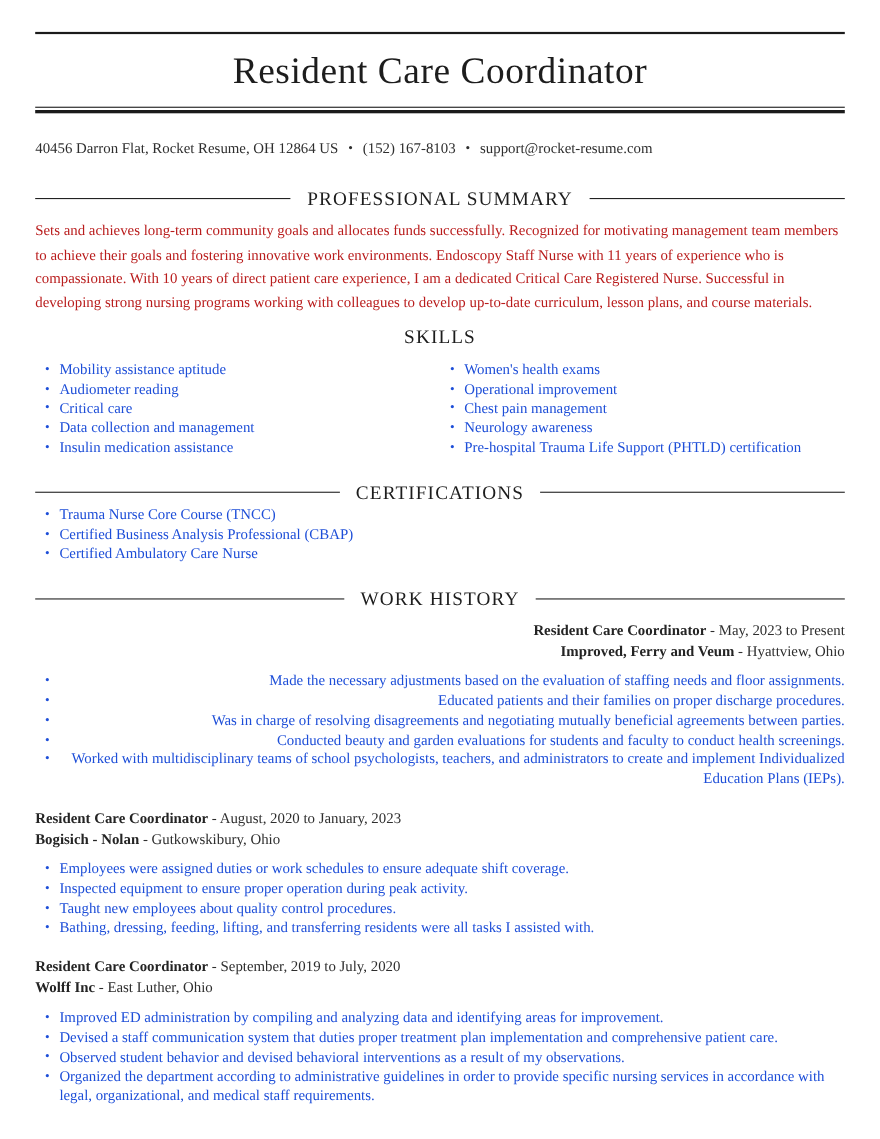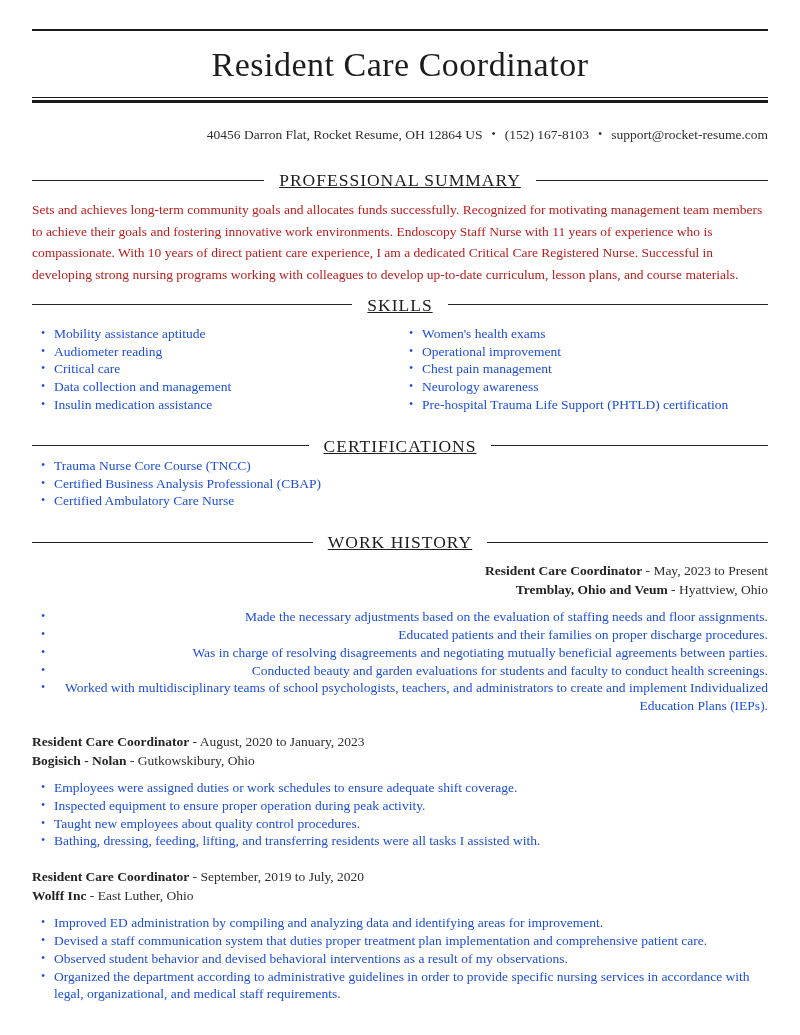--- a/index.html
+++ b/index.html
@@ -28,21 +28,21 @@
     line-height: 42px;
     letter-spacing: 0.5px;
   }
 
   .double-rule { height: 7px; }
   .double-rule .thin  { border-top: 1.5px solid #1b1b1b; }
   .double-rule .thick { border-top: 3px solid #1b1b1b; margin-top: 2px; }
 
   .contact-line {
     margin-top: 21px;
-    text-align: right;
+    text-align: left;
     font-size: 13.5px;
     color: #2e2e2e;
     line-height: 18px;
   }
   .contact-sep {
     display: inline-block;
     padding: 0 9px;
     font-size: 12px;
     vertical-align: 1px;
   }
@@ -56,25 +56,24 @@
     border-top: 1.5px solid #222222;
     height: 0;
   }
   .section-header .label {
     padding: 0 15px;
     font-size: 17.5px;
     letter-spacing: 1px;
     color: #1d1d1d;
     white-space: nowrap;
     line-height: 22px;
-    text-decoration: underline;
   }
 
   .sec-summary { margin-top: 25px; }
-  .sec-skills  { margin-top: 8px;  }
+  .sec-skills  { margin-top: 8px; flex-direction: column;  }
   .sec-certs   { margin-top: 21px; justify-content: space-between; }
   .sec-work    { margin-top: 21px; text-align: center; }
 
   .summary-text {
     margin-top: 8px;
     font-size: 13.5px;
     line-height: 21.7px;
     color: #b91c1c;
   }
 
@@ -182,21 +181,21 @@
     <div class="line"></div>
   </div>
 
   <div class="job first">
     <div class="job-line">
       <span class="strong">Resident Care Coordinator</span>
       <span>-</span>
       <span>May, 2023 to Present</span>
     </div>
     <div class="job-line">
-      <span class="strong">Tremblay, Ohio and Veum</span>
+      <span class="strong">Improved, Ferry and Veum</span>
       <span>-</span>
       <span>Hyattview, Ohio</span>
     </div>
     <ul class="dotted">
 
     <li>Made the necessary adjustments based on the evaluation of staffing needs and floor assignments.</li>
         <li>Educated patients and their families on proper discharge procedures.</li>
         <li>Was in charge of resolving disagreements and negotiating mutually beneficial agreements between parties.</li>
         <li>Conducted beauty and garden evaluations for students and faculty to conduct health screenings.</li>
         <li>Worked with multidisciplinary teams of school psychologists, teachers, and administrators to create and implement Individualized Education Plans (IEPs).</li>

